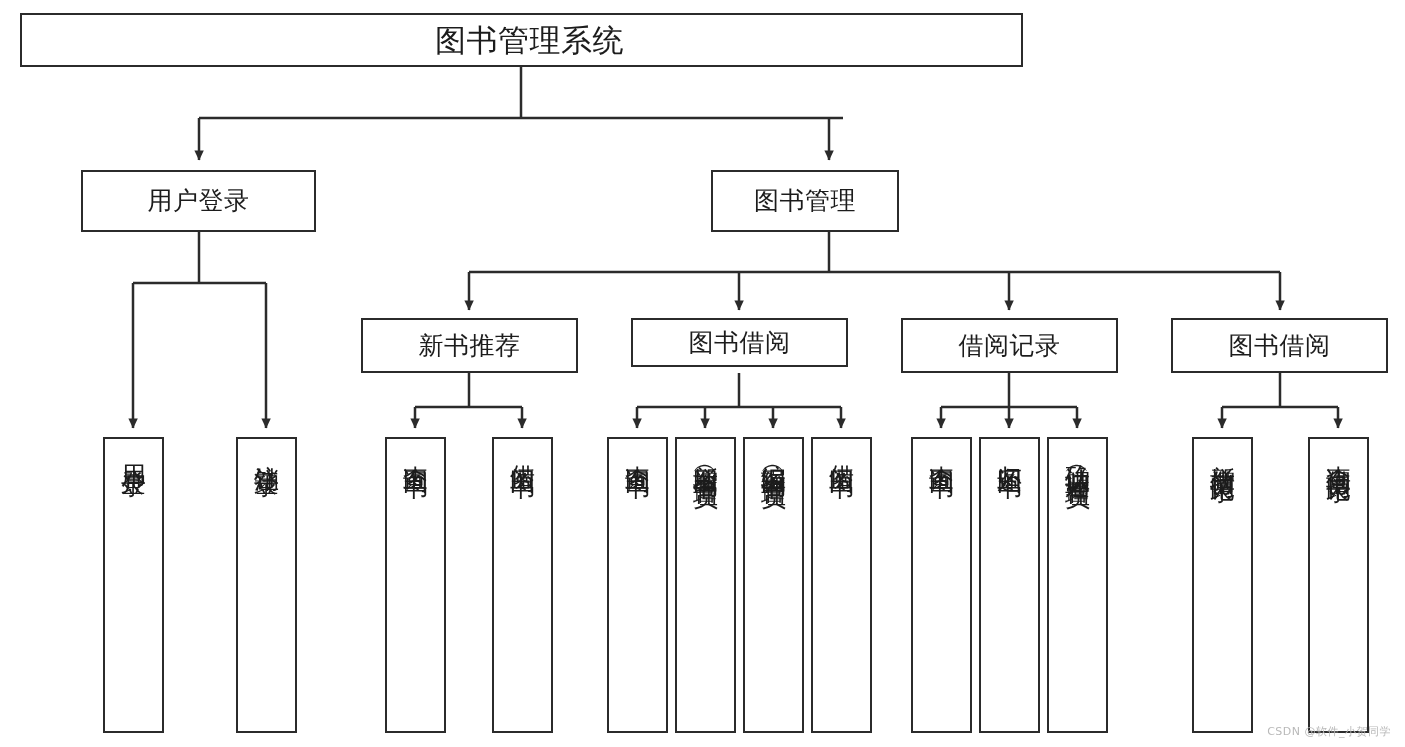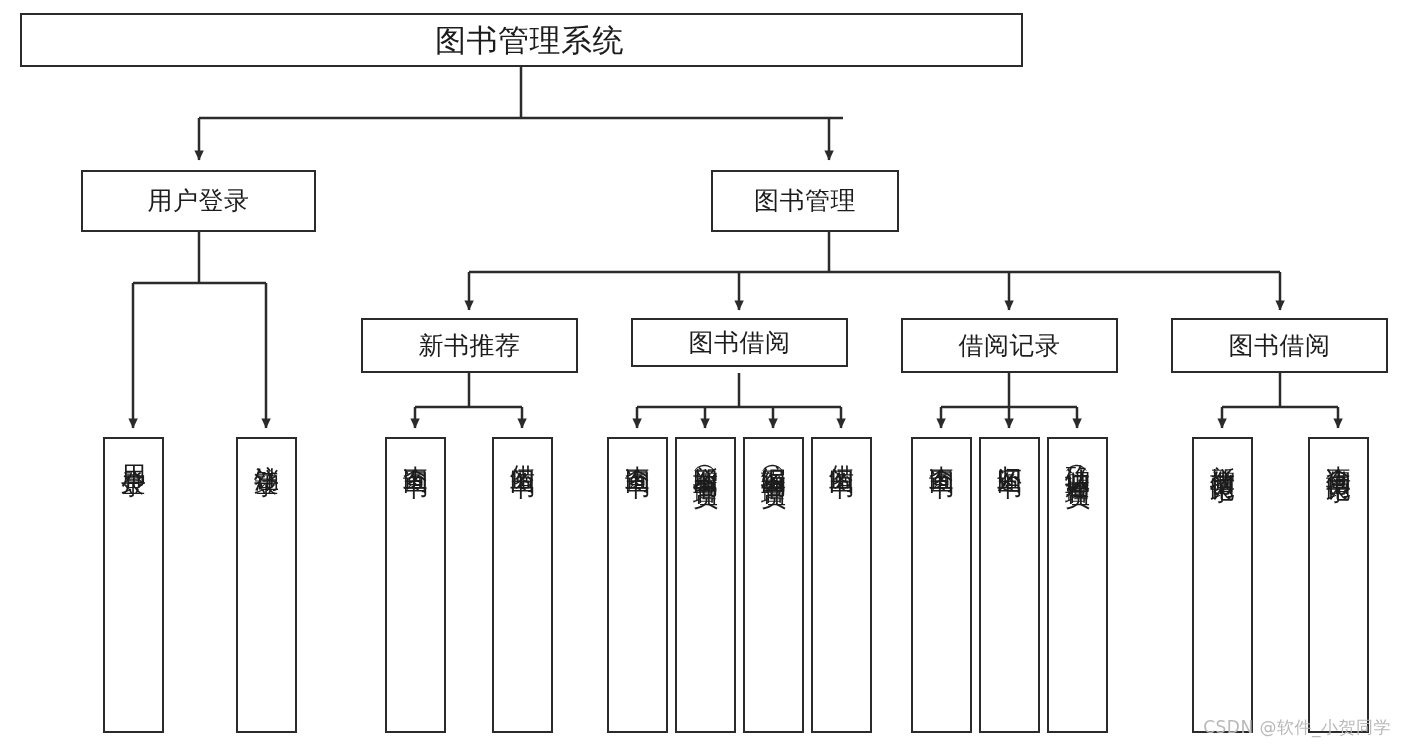--- a/index.html
+++ b/index.html
@@ -68,21 +68,21 @@
     stroke-width: 2.5;
     fill: none;
   }
   .arrow-head {
     fill: #2b2b2b;
   }
   .watermark {
     position: absolute;
     right: 14px;
     bottom: 8px;
-    font-size: 17px;
+    font-size: 11px;
     color: #b9b9b9;
     letter-spacing: 0.5px;
     white-space: nowrap;
     margin-left: 42px;
   }
 </style>
 </head>
 <body>
 
 <div id="canvas">

